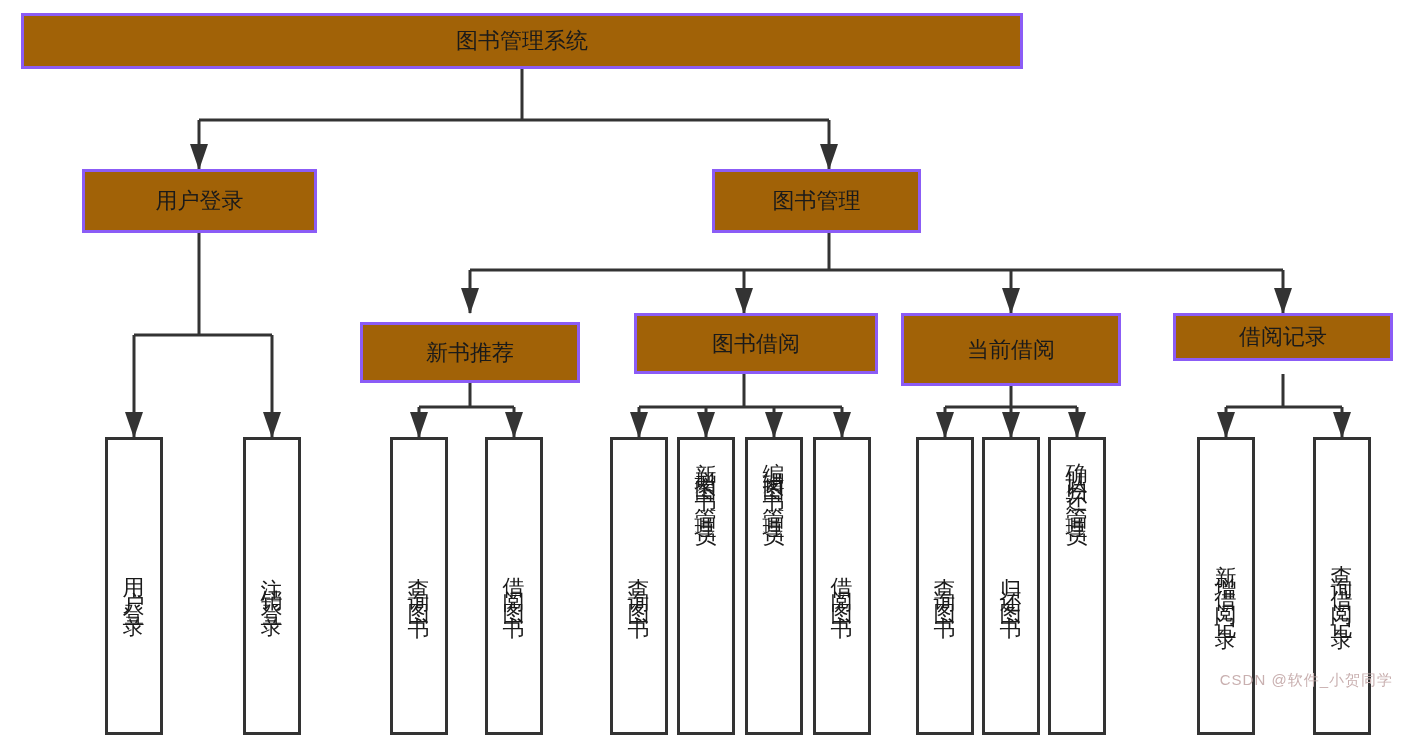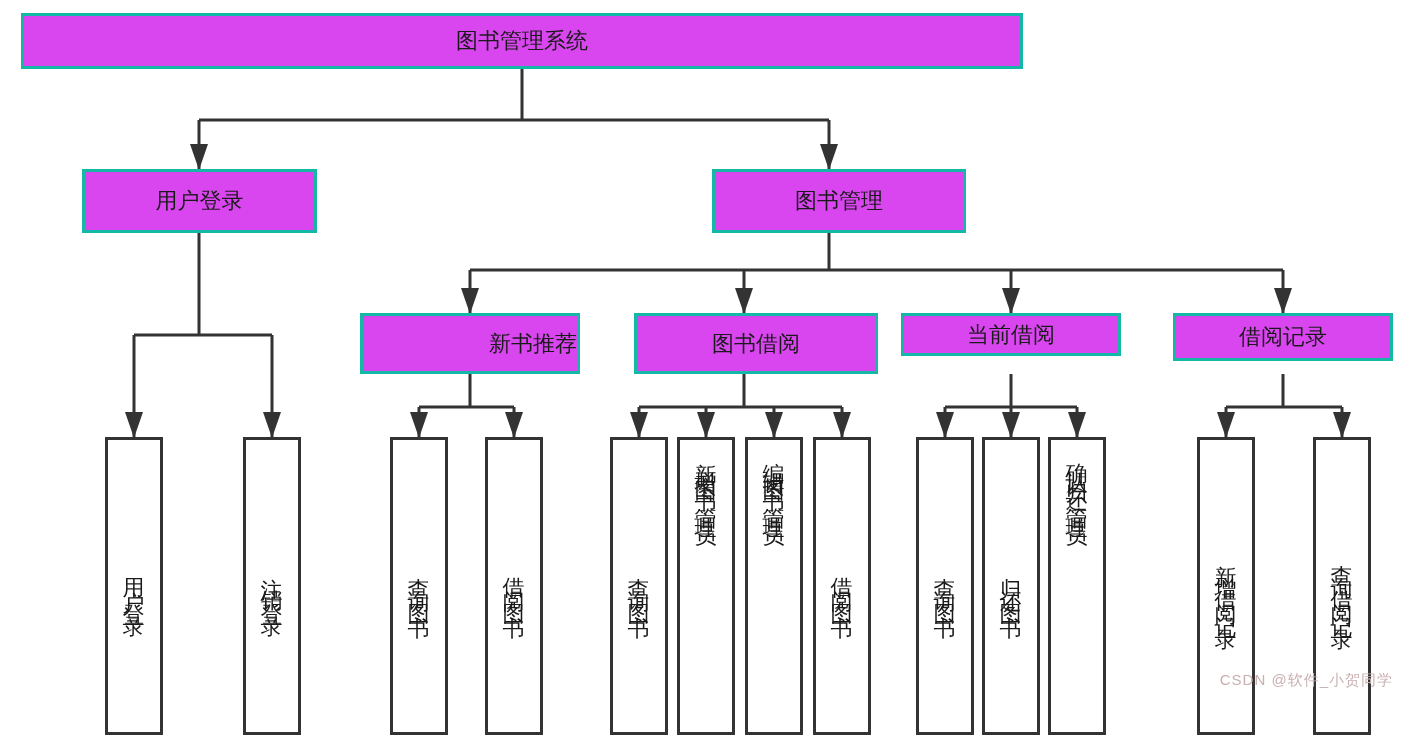--- a/index.html
+++ b/index.html
@@ -2,21 +2,21 @@
 <html><head>
 <meta charset="utf-8">
 <style>
   html,body{margin:0;padding:0;background:#fff;}
   .stage{
     position:relative;width:1405px;height:747px;background:#ffffff;overflow:hidden;
     font-family:"Liberation Sans",sans-serif;color:#1a1a1a;
   }
   .connector-layer{position:absolute;left:0;top:0;pointer-events:none;}
   .hnode{
-    position:absolute;box-sizing:border-box;border:3px solid #14b8a6;background:#d946ef;
+    position:absolute;box-sizing:border-box;border:3px solid #8b5cf6;background:#a16207;
     display:flex;align-items:center;justify-content:center;
     font-size:22px;line-height:1;white-space:nowrap;z-index:2;
   }
   .leaf{
     position:absolute;box-sizing:border-box;border:3px solid #333333;background:#ffffff;
     width:58px;height:298px;top:437px;
     display:flex;align-items:center;justify-content:center;z-index:2;
   }
   .leaf .vtext{
     writing-mode:vertical-rl;text-orientation:mixed;
@@ -66,31 +66,31 @@
     </g>
   </svg>
 
   <div class="hnode" style="left:21px;top:13px;width:1002px;height:56px;">
     <span>图书管理系统</span>
   </div>
 
   <div class="hnode" style="left:82px;top:169px;width:235px;height:64px;">
     <span>用户登录</span>
   </div>
-  <div class="hnode" style="left:712px;top:169px;width:254px;height:64px;">
+  <div class="hnode" style="left:712px;top:169px;width:209px;height:64px;">
     <span>图书管理</span>
   </div>
 
-  <div class="hnode" style="left:360px;top:313px;width:220px;height:61px;justify-content:flex-end;">
+  <div class="hnode" style="left:360px;top:322px;width:220px;height:61px;">
     <span>新书推荐</span>
   </div>
   <div class="hnode" style="left:634px;top:313px;width:244px;height:61px;">
     <span>图书借阅</span>
   </div>
-  <div class="hnode" style="left:901px;top:313px;width:220px;height:43px;">
+  <div class="hnode" style="left:901px;top:313px;width:220px;height:73px;">
     <span>当前借阅</span>
   </div>
   <div class="hnode" style="left:1173px;top:313px;width:220px;height:48px;">
     <span>借阅记录</span>
   </div>
 
   <div class="leaf" style="left:105px;">
     <span class="vtext">用户登录</span>
   </div>
   <div class="leaf" style="left:243px;">

